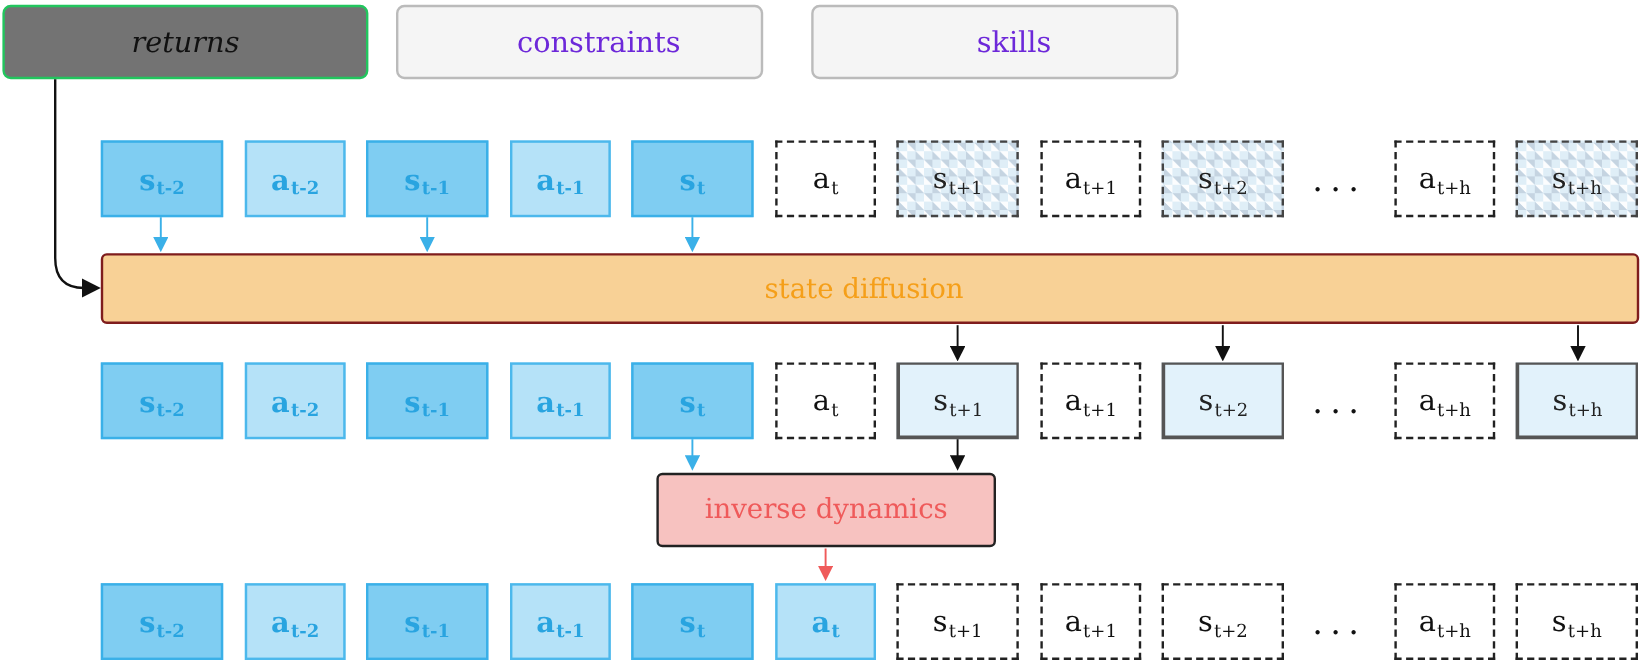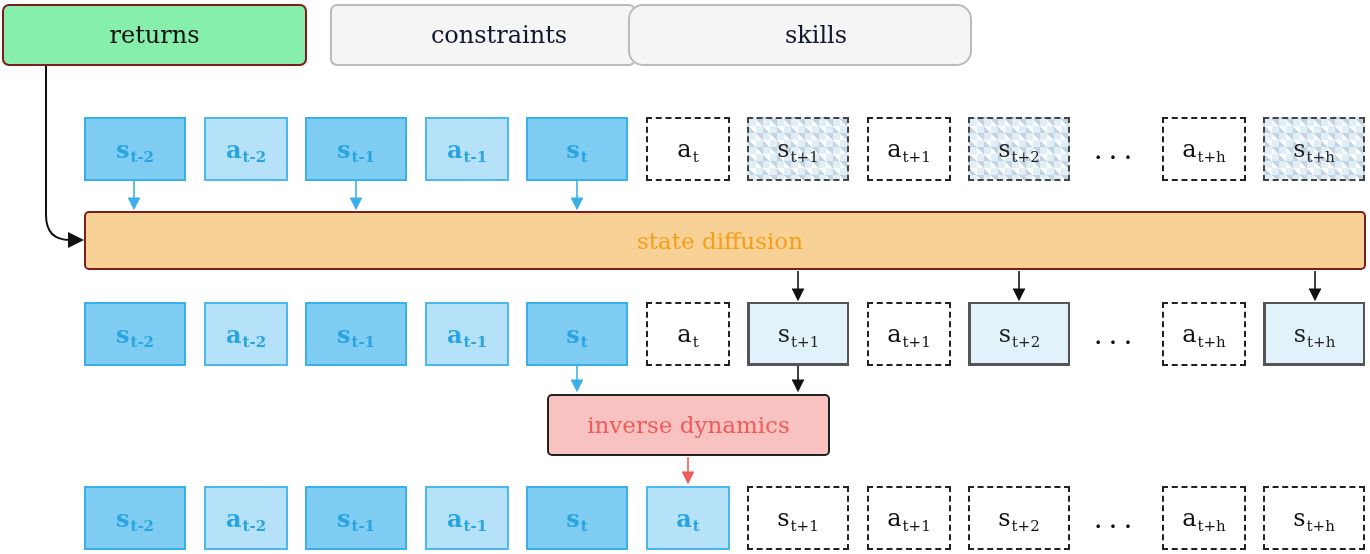--- a/index.html
+++ b/index.html
@@ -2,22 +2,22 @@
 <html><head>
 <meta charset="utf-8">
 <style>
   html, body { margin:0; padding:0; background:#ffffff; }
   body { width:1370px; height:554px; position:relative; overflow:hidden;
          font-family:"DejaVu Serif", "Liberation Serif", serif; }
   .abs { position:absolute; box-sizing:border-box; }
 
   .tab { height:62px; top:4px; border-radius:7px; display:flex; align-items:center; justify-content:center;
          font-size:24px; }
-  .tab.active { background:#86efac; border:2px solid #7f1d1d; color:#111; }
-  .tab.inactive { background:#f5f5f5; border:2px solid #bbb; color:#0f172a;padding-left:32px; }
+  .tab.active { background:#737373; border:2px solid #22c55e; color:#111;font-style:italic; }
+  .tab.inactive { background:#f5f5f5; border:2px solid #bbb; color:#6d28d9;padding-left:32px; }
 
   .tok { width:102px; height:64px; display:flex; align-items:center; justify-content:center;
          font-size:24px; }
   .tok.s-past { background:#7fcdf2; border:2px solid #3ab0e8; color:#29a4e0; font-weight:bold; }
   .tok.a-past { background:#b5e2f8; border:2px solid #4cb8ec; color:#29a4e0; font-weight:bold; }
   .tok.dashed { background:#fff; border:2px dashed #222; color:#111; }
   .tok.noisy  { border:2px dashed #444; color:#222;
                 background-color:#dfeef7;
                 background-image:
                   linear-gradient(45deg, rgba(190,205,220,.8) 25%, transparent 25%, transparent 75%, rgba(190,205,220,.8) 75%),
@@ -40,21 +40,21 @@
 </style>
 </head>
 <body>
 
 <div class="abs tab active" style="left:2px;width:305px;">
     <span>returns</span>
   </div>
 <div class="abs tab inactive" style="left:330px;width:306px;">
     <span>constraints</span>
   </div>
-<div class="abs tab inactive" style="left:628px;width:344px;border-radius:15px;">
+<div class="abs tab inactive" style="left:676px;width:306px;">
     <span>skills</span>
   </div>
 
 <div id="row-input">
     <div class="abs tok s-past" style="left: 84px; top: 117px; width: 102px;">
       <span>s</span>
       <span class="sub">t-2</span>
     </div>
     <div class="abs tok a-past" style="left: 204px; top: 117px; width: 84px;">
       <span>a</span>

